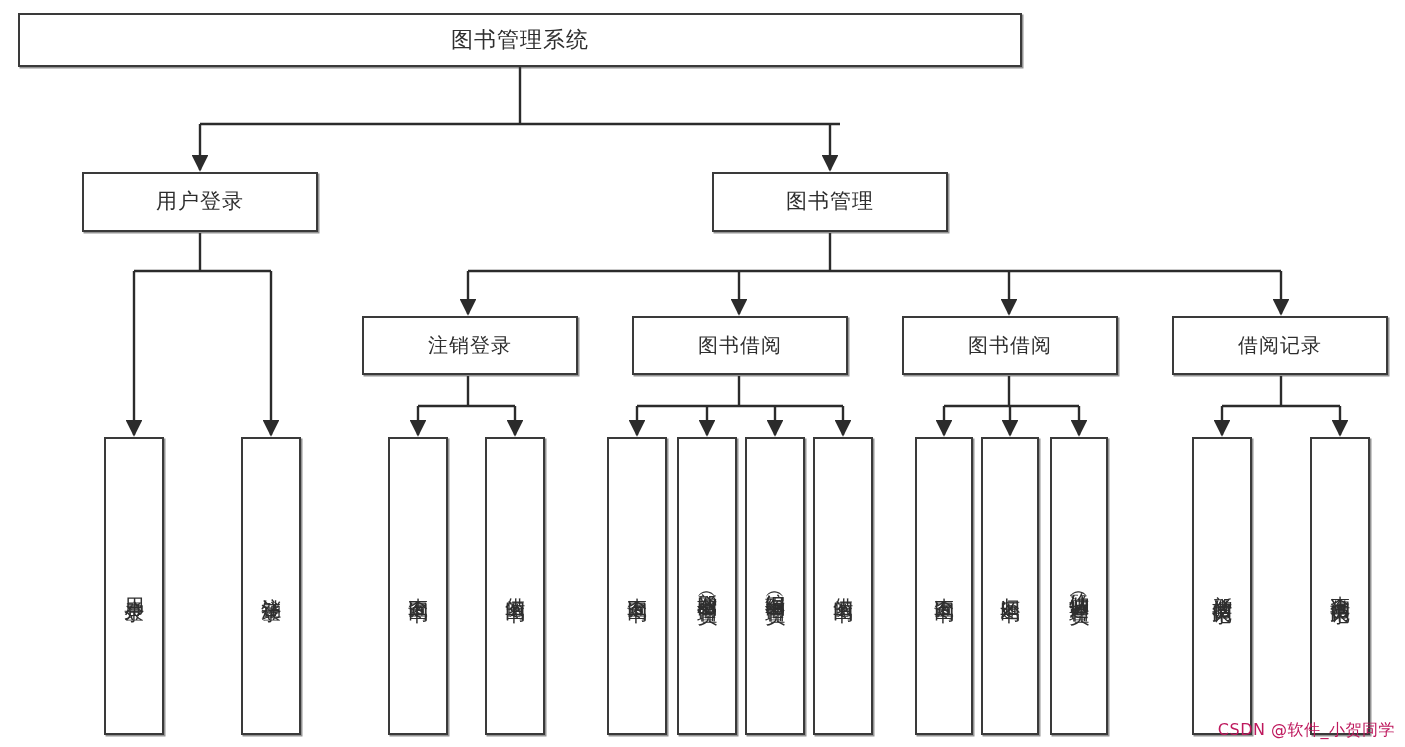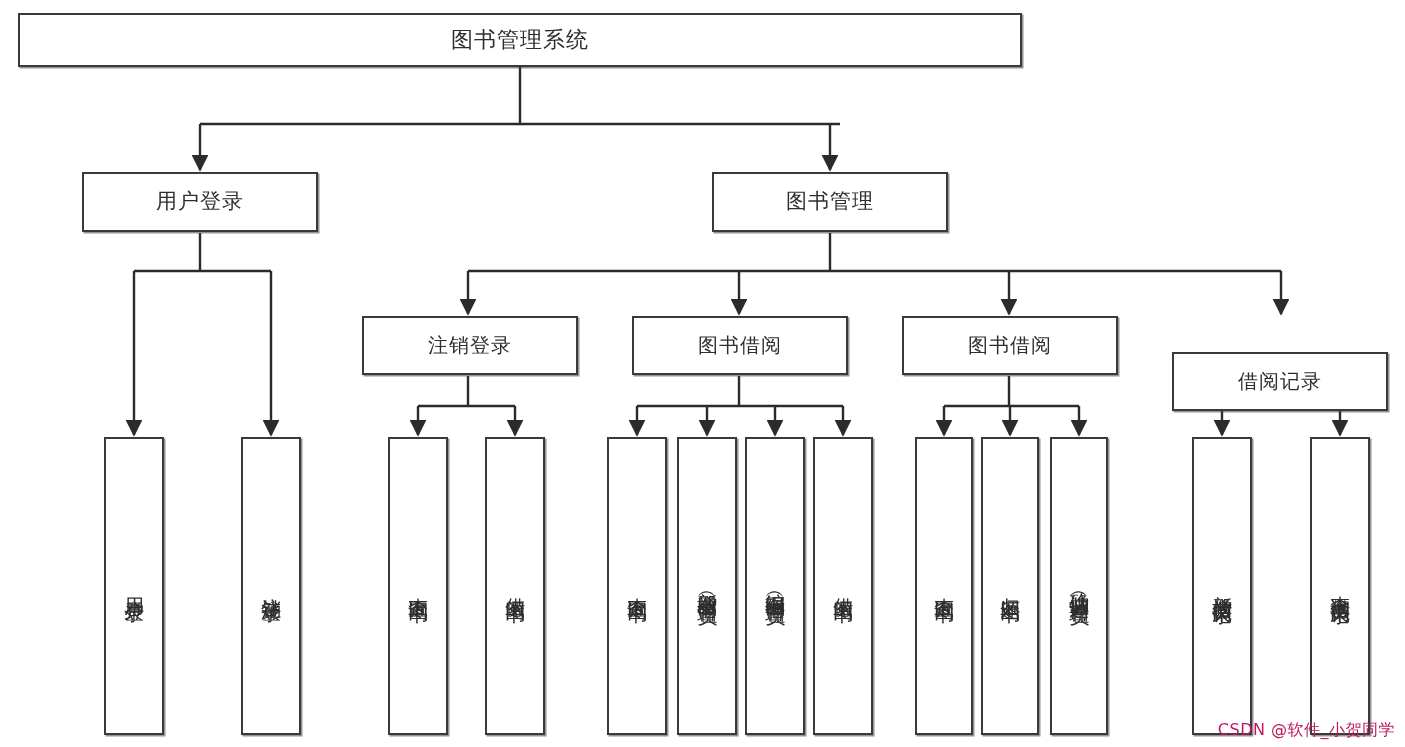--- a/index.html
+++ b/index.html
@@ -143,21 +143,21 @@
 
   <div class="node lvl2" style="left:362px; top:316px; width:216px; height:59px;">
     <span class="label">注销登录</span>
   </div>
   <div class="node lvl2" style="left:632px; top:316px; width:216px; height:59px;">
     <span class="label">图书借阅</span>
   </div>
   <div class="node lvl2" style="left:902px; top:316px; width:216px; height:59px;">
     <span class="label">图书借阅</span>
   </div>
-  <div class="node lvl2" style="left:1172px; top:316px; width:216px; height:59px;margin-top:36px;">
+  <div class="node lvl2" style="left:1172px; top:316px; width:216px; height:59px;">
     <span class="label">借阅记录</span>
   </div>
 
   <div class="node leaf" style="left:104px; top:437px; width:60px; height:298px;">
     <span class="label">用户登录</span>
   </div>
   <div class="node leaf" style="left:241px; top:437px; width:60px; height:298px;">
     <span class="label">注销登录</span>
   </div>
 

